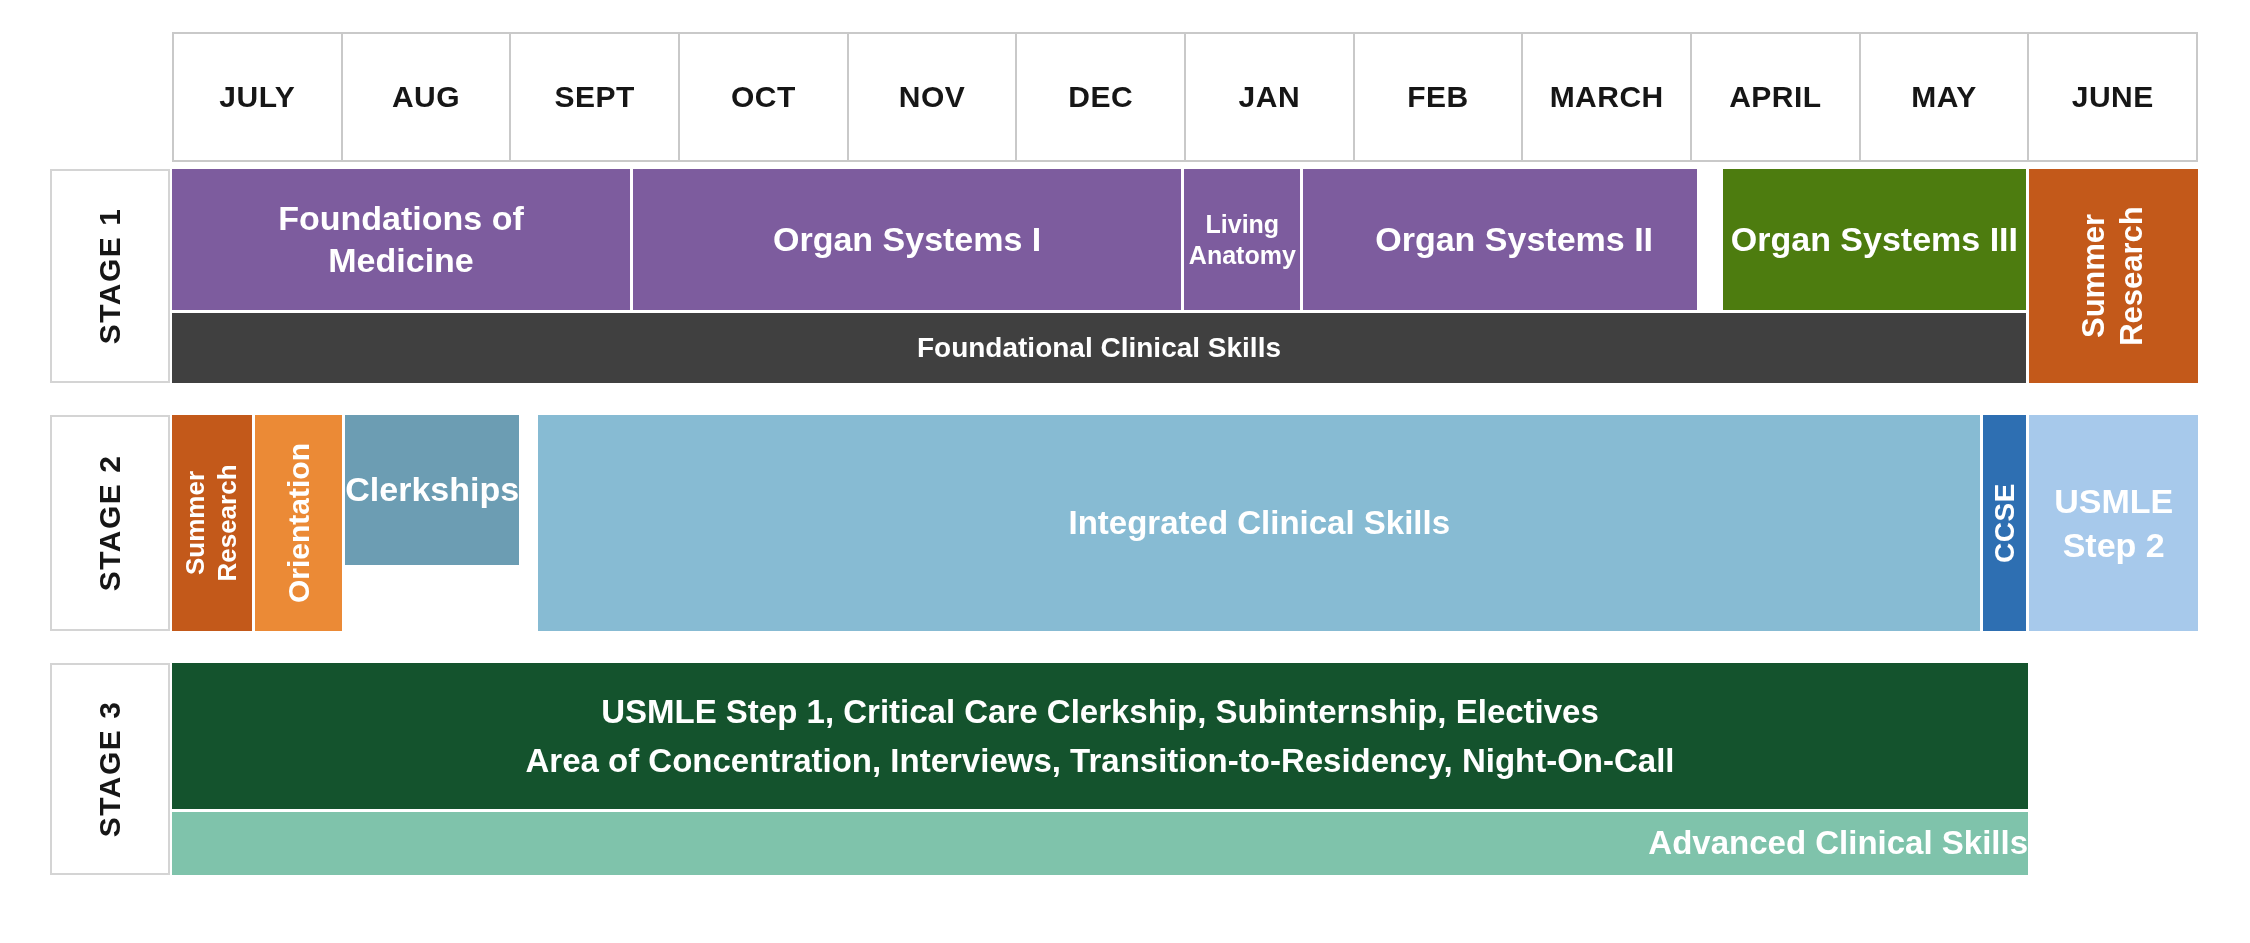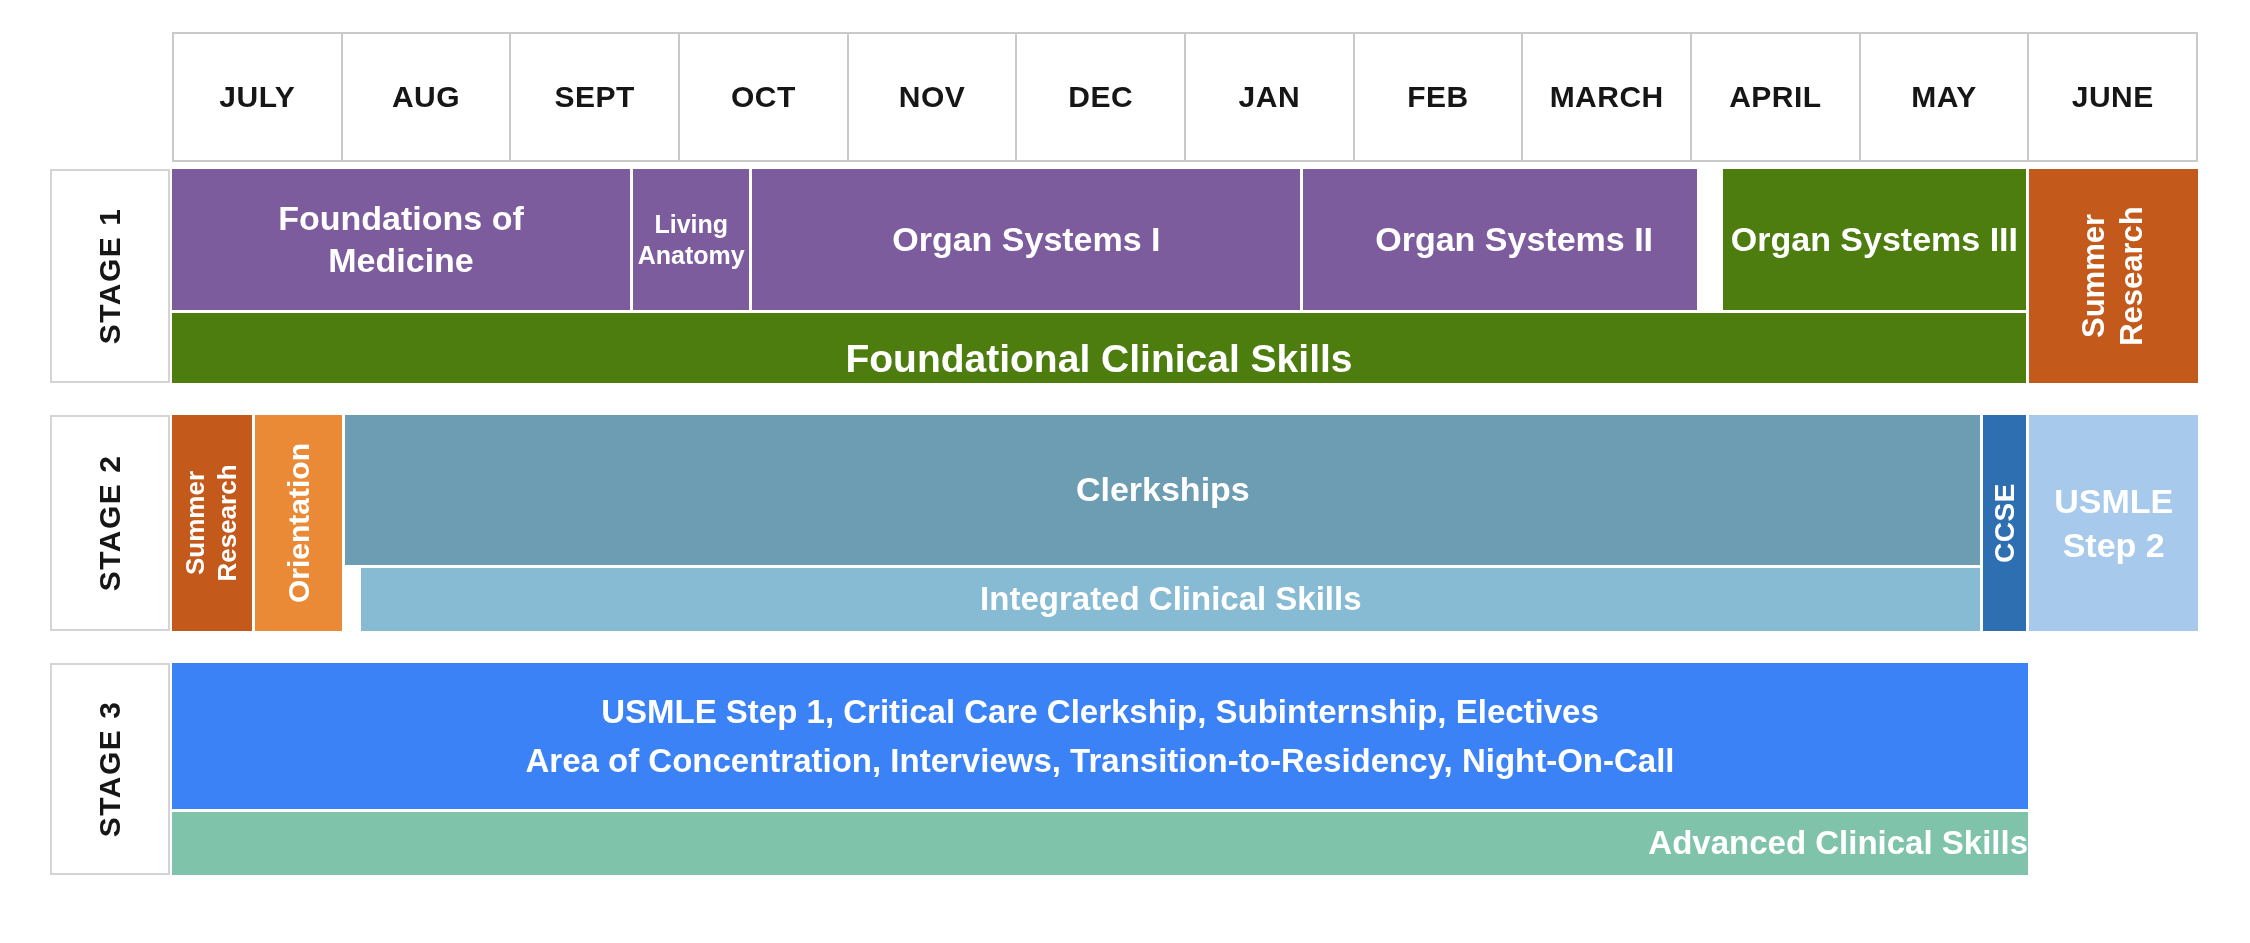--- a/index.html
+++ b/index.html
@@ -76,46 +76,46 @@
   .s1-main { flex: 1294; display: flex; flex-direction: column; gap: 3px; min-width: 0; }
   .s1-top  { height: 141px; display: flex; gap: 3px; }
   .blk-foundations { flex: 331; background: #7d5c9e; font-size: 34px; }
   .blk-foundations span { max-width: 345px; }
   .blk-living { flex: 84; background: #7d5c9e; font-size: 25px; }
   .blk-living span { max-width: 118px; }
   .blk-organ1 { flex: 396; background: #7d5c9e; font-size: 34px; }
   .blk-organ2 { flex: 264; background: #7d5c9e; font-size: 34px; padding-left: 28px; }
   .blk-organ3 { flex: 219; background: #4d7c0f; font-size: 34px; margin-left: 23px; }
   .blk-organ1 span, .blk-organ2 span, .blk-organ3 span { white-space: nowrap; }
-  .s1-fcs { flex: 1; background: #4d7c0f; font-size: 39px; align-items: flex-end; }
+  .s1-fcs { flex: 1; background: #404040; font-size: 28px; }
   .s1-summer { flex: 118; position: relative; background: #c3591a; }
   .s1-summer .vtext { color: #fff; font-size: 31px; width: 172px; }
 
   
   .s2-summer { flex: 56; position: relative; background: #c3591a; }
   .s2-summer .vtext { color: #fff; font-size: 26px; width: 150px; }
   .s2-orient { flex: 61; position: relative; background: #eb8a36; }
   .s2-orient .vtext { color: #fff; font-size: 30px; white-space: nowrap; }
-  .s2-mid { flex: 1144; display: flex; flex-direction: column; gap: 3px; min-width: 0; }
+  .s2-mid { flex: 1144; display: flex; flex-direction: row; gap: 3px; min-width: 0; }
   .s2-clerk { height: 150px; background: #6c9db3; font-size: 34px; }
   .s2-ics { flex: 1; background: #87bbd3; font-size: 33px; margin-left: 16px; }
   .s2-ccse { flex: 30; position: relative; background: #2e6fb2; }
   .s2-ccse .vtext { color: #fff; font-size: 28px; white-space: nowrap; letter-spacing: 0.5px; }
   .s2-usmle { flex: 118; background: #a7c9eb; font-size: 34px; }
   .s2-usmle span { max-width: 165px; line-height: 1.3; }
 
   
   #stage3-band {
     position: absolute;
     left: 172px; top: 663px;
     width: 1856px; height: 212px;
     display: flex; flex-direction: column; gap: 3px;
   }
   .s3-main {
-    height: 146px; background: #3b82f6;
+    height: 146px; background: #14532d;
     display: flex; flex-direction: column; align-items: center; justify-content: center;
     color: #fff; font-weight: 700; font-size: 33px; line-height: 1.5;
   }
   .s3-main div { text-align: center; }
   .s3-acs { flex: 1; background: #7fc3ab; font-size: 33px; justify-content: flex-end; }
 </style>
 </head>
 <body>
 
 <div class="canvas">
@@ -168,25 +168,25 @@
   <div class="stage-box" id="stage3-box">
     <span class="vtext">STAGE 3</span>
   </div>
 
   <div class="band" id="stage1-band">
     <div class="s1-main">
       <div class="s1-top">
         <div class="cell blk-foundations">
           <span>Foundations of Medicine</span>
         </div>
+        <div class="cell blk-organ1">
+          <span>Organ Systems I</span>
+        </div>
         <div class="cell blk-living">
           <span>Living Anatomy</span>
-        </div>
-        <div class="cell blk-organ1">
-          <span>Organ Systems I</span>
         </div>
         <div class="cell blk-organ2">
           <span>Organ Systems II</span>
         </div>
         <div class="cell blk-organ3">
           <span>Organ Systems III</span>
         </div>
       </div>
       <div class="cell s1-fcs">
         <span>Foundational Clinical Skills</span>

